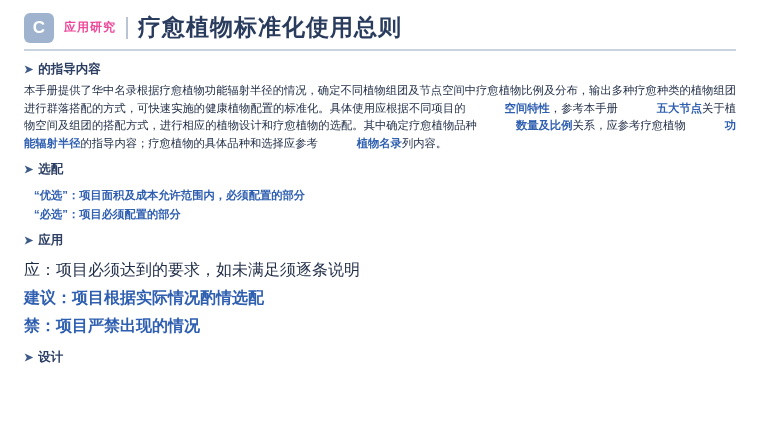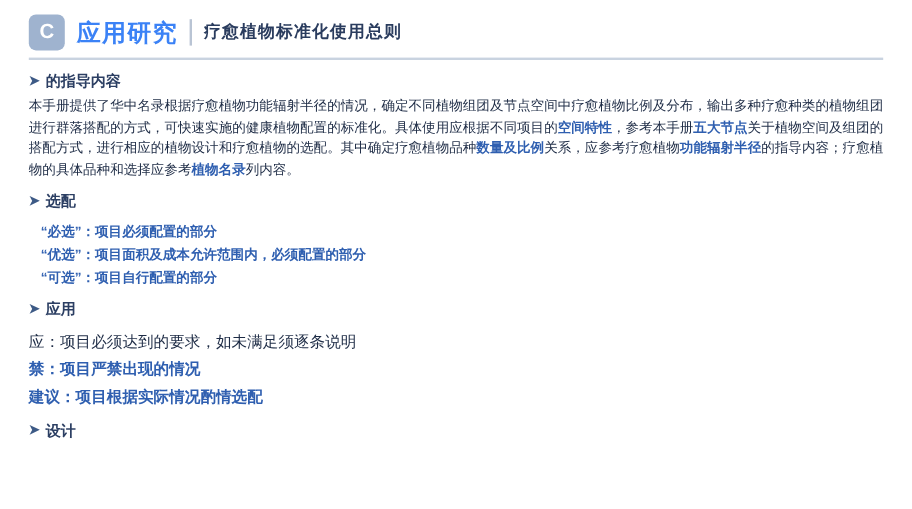--- a/index.html
+++ b/index.html
@@ -37,34 +37,34 @@
     color: #ffffff;
     font-size: 17px;
     font-weight: bold;
     display: flex;
     align-items: center;
     justify-content: center;
     margin-right: 10px;
     flex: none;
   }
   .header-title {
-    font-size: 20px;
+    font-size: 12px;
     font-weight: bold;
-    color: #3b82f6;
+    color: #ec4899;
     letter-spacing: 1px;
   }
   .header-divider {
     width: 2px;
     height: 22px;
     background: #b9c4d4;
     margin: 0 10px;
     flex: none;
   }
   .header-sub {
-    font-size: 14px;
+    font-size: 23px;
     font-weight: bold;
     color: #2a3c5e;
     letter-spacing: 1px;
   }
   .header-rule {
     height: 2px;
     background: #c9d3e0;
     margin: 0 0 10px 0;
   }
 
@@ -89,20 +89,21 @@
   p.body {
     margin: 0 0 3px 0;
     font-size: 11.3px;
     line-height: 1.55;
     color: #1d2b45;
     text-align: justify;
   }
   .hl {
     color: #2f5fb0;
     font-weight: bold;
+    padding-left: 39px;
   }
 
   
   .opt-row {
     font-size: 11.3px;
     line-height: 1.6;
     color: #2f5fb0;
     font-weight: bold;
     margin: 1px 0 1px 10px;
   }
@@ -110,21 +111,21 @@
     color: #2f5fb0;
     font-weight: bold;
   }
   .opt-row .desc {
     color: #2f5fb0;
     font-weight: bold;
   }
 
   
   .app-row {
-    font-size: 13px;
+    font-size: 16px;
     line-height: 1.75;
     margin: 0;
     color: #1d2b45;
   }
   .app-row .term {
     color: #1d2b45;
   }
   .app-row.blue .term,
   .app-row.blue .desc {
     color: #2f5fb0;
@@ -152,34 +153,33 @@
     </div>
     <p class="body"><span>本手册提供了华中名录根据疗愈植物功能辐射半径的情况，确定不同植物组团及节点空间中疗愈植物比例及分布，输出多种疗愈种类的植物组团进行群落搭配的方式，可快速实施的健康植物配置的标准化。具体使用应根据不同项目的</span><span class="hl">空间特性</span><span>，参考本手册</span><span class="hl">五大节点</span><span>关于植物空间及组团的搭配方式，进行相应的植物设计和疗愈植物的选配。其中确定疗愈植物品种</span><span class="hl">数量及比例</span><span>关系，应参考疗愈植物</span><span class="hl">功能辐射半径</span><span>的指导内容；疗愈植物的具体品种和选择应参考</span><span class="hl">植物名录</span><span>列内容。</span></p>
   </div>
 
   <div class="section">
     <div class="sec-head">
       <span class="arrow">➤</span>
       <span>选配</span>
     </div>
     <div class="spacer-sm"></div>
+    <div class="opt-row"><span class="term">“优选”：</span><span class="desc">项目面积及成本允许范围内，必须配置的部分</span></div>
     <div class="opt-row"><span class="term">“必选”：</span><span class="desc">项目必须配置的部分</span></div>
-    <div class="opt-row"><span class="term">“优选”：</span><span class="desc">项目面积及成本允许范围内，必须配置的部分</span></div>
-    <div class="opt-row"><span class="term">“可选”：</span><span class="desc">项目自行配置的部分</span></div>
   </div>
 
   <div class="section">
     <div class="sec-head">
       <span class="arrow">➤</span>
       <span>应用</span>
     </div>
     <div class="spacer-sm"></div>
     <div class="app-row"><span class="term">应：</span><span class="desc">项目必须达到的要求，如未满足须逐条说明</span></div>
+    <div class="app-row blue"><span class="term">建议：</span><span class="desc">项目根据实际情况酌情选配</span></div>
     <div class="app-row blue"><span class="term">禁：</span><span class="desc">项目严禁出现的情况</span></div>
-    <div class="app-row blue"><span class="term">建议：</span><span class="desc">项目根据实际情况酌情选配</span></div>
   </div>
 
   <div class="section">
     <div class="sec-head">
       <span class="arrow">➤</span>
       <span>设计</span>
     </div>
 
   </div>
 

